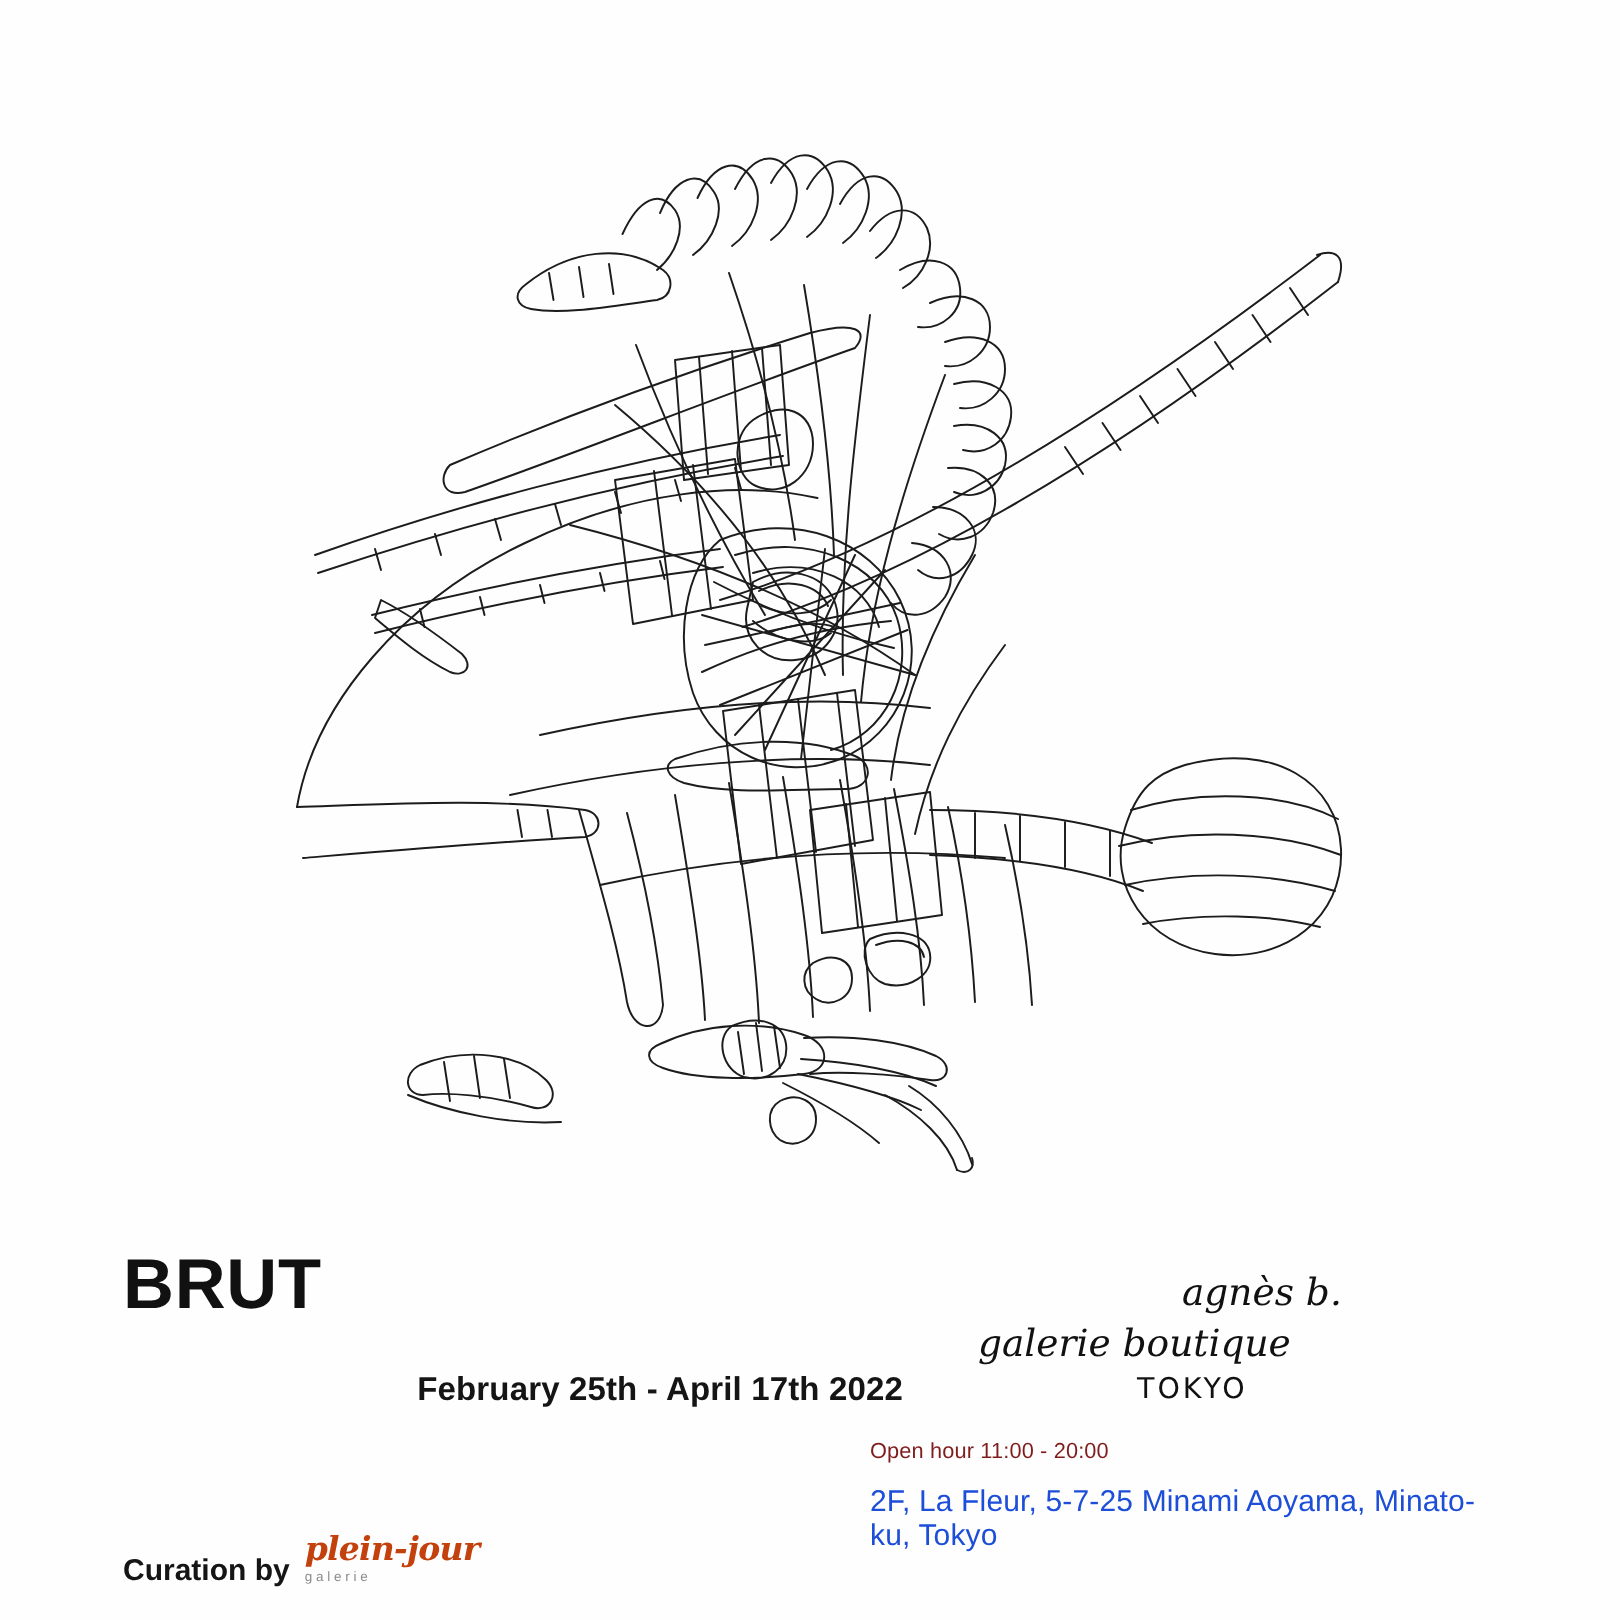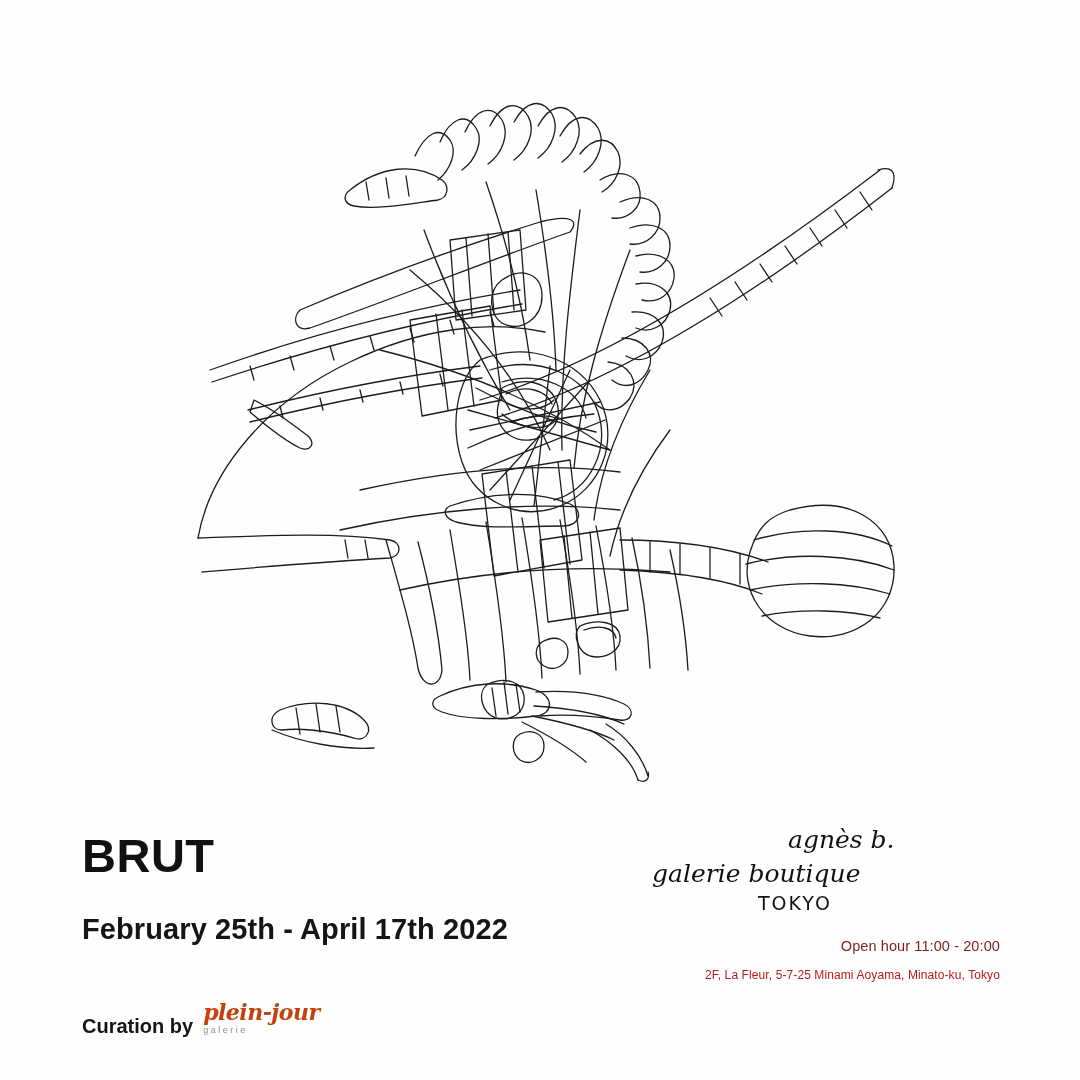--- a/index.html
+++ b/index.html
@@ -46,25 +46,26 @@
   }
   .title {
     font-size: 47px;
     font-weight: bold;
     letter-spacing: 0.5px;
     line-height: 1;
     margin: 0 0 34px 0;
     color: #111;
   }
   .dates {
-    font-size: 29px;
+    font-size: 22px;
     font-weight: bold;
     letter-spacing: 0.1px;
-    margin: 0 0 20px 0;
+    margin: 0 0 48px 0;
     color: #151515;
+    text-align: right;
   }
   .curation-row {
     display: flex;
     align-items: flex-end;
     gap: 10px;
   }
   .curation-label {
     font-size: 20px;
     font-weight: bold;
     color: #151515;
@@ -91,43 +92,42 @@
     font-size: 9px;
     letter-spacing: 2.5px;
     color: #8c8c8c;
     margin-top: 3px;
   }
 
   
   .info-right {
     position: absolute;
     right: 80px;
-    top: 820px;
+    top: 842px;
     width: 420px;
-    text-align: right;
   }
   .brand-mark {
     position: relative;
     height: 96px;
     margin-bottom: 22px;
   }
   .brand-mark svg {
     position: absolute;
     right: 0;
     top: 0;
   }
   .open-hour {
     font-size: 14.5px;
     color: #7f1d1d;
     margin: 0 0 14px 0;
     letter-spacing: 0.1px;
   }
   .address {
-    font-size: 12px;
-    color: #b91c1c;
+    font-size: 20px;
+    color: #1d4ed8;
     margin: 0;
     letter-spacing: 0.1px;
   }
 </style>
 </head>
 <body>
 
 <div class="poster">
 
   <div class="artwork">

